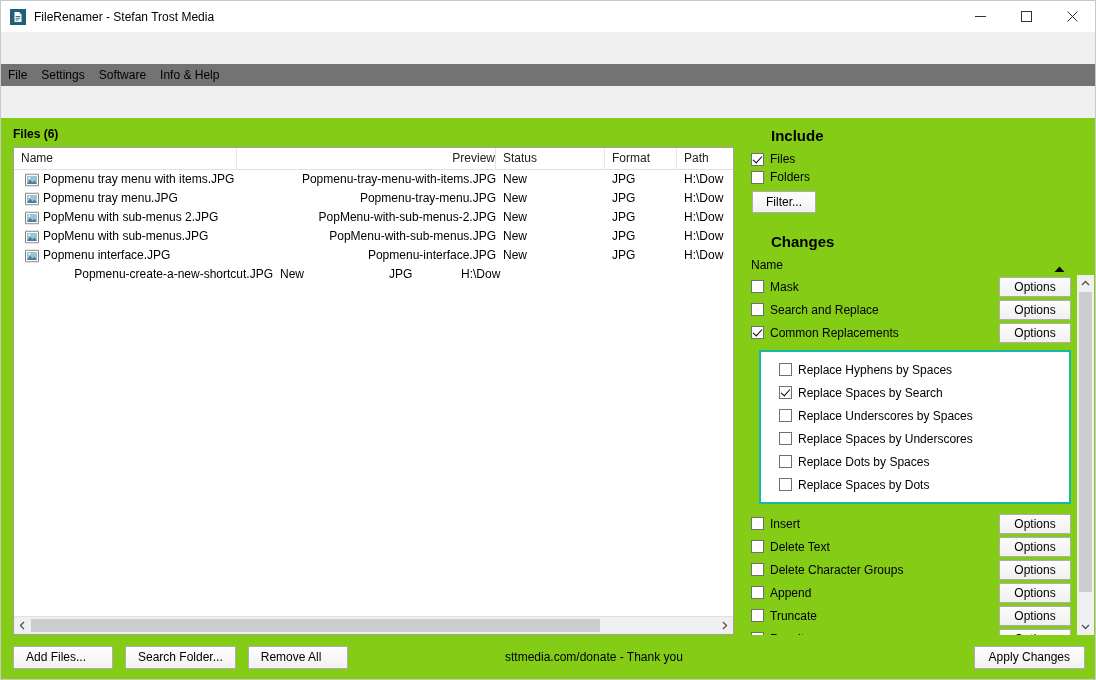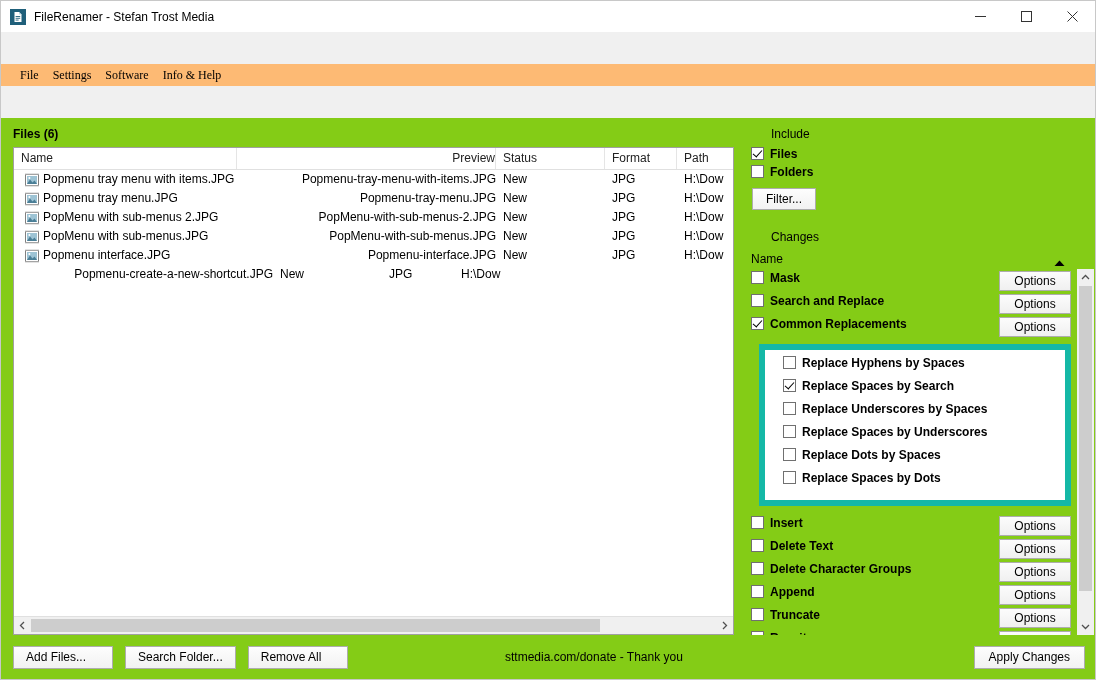--- a/index.html
+++ b/index.html
@@ -64,26 +64,25 @@
     display: flex;
     align-items: center;
     justify-content: center;
     cursor: default;
   }
   .win-btn svg { display: block; }
 
   
   .menubar {
     height: 22px;
-    background: #fdba74;
-    display: flex;
-    align-items: center;
-    padding-left: 12px;
+    background: #737373;
+    display: flex;
+    align-items: center;
+    padding-left: 0;
     flex: 0 0 auto;
-    font-family: Liberation Serif, serif;
   }
   .menu-item {
     font-size: 12px;
     padding: 2px 7px;
     color: #000;
     cursor: default;
     white-space: nowrap;
   }
 
   
@@ -257,31 +256,31 @@
   
   .rp-inner {
     padding: 9px 0 0 8px;
     flex: 1 1 auto;
     display: flex;
     flex-direction: column;
     min-height: 0;
     position: relative;
   }
   .sec-title {
-    font-size: 12px;
-    font-weight: normal;
+    font-size: 15px;
+    font-weight: bold;
     margin-bottom: 6px;
     padding-left: 20px;
   }
   .chk-row {
     display: flex;
+    align-items: center;
     height: 20px;
     cursor: default;
     position: relative;
-    font-weight: bold;
   }
   .chk {
     width: 13px;
     height: 13px;
     flex: 0 0 13px;
     background: #ffffff;
     border: 1px solid #707070;
     box-sizing: border-box;
     margin-right: 6px;
     position: relative;
@@ -355,21 +354,21 @@
     border: 1px solid #adadad;
     box-sizing: border-box;
     text-align: center;
     line-height: 18px;
     cursor: default;
     margin-right: 2px;
     font-family: "Liberation Sans", sans-serif;
   }
 
   .sub-panel {
-    border: 6px solid #14b8a6;
+    border: 2px solid #14b8a6;
     background: #ffffff;
     margin: 6px 2px 8px 8px;
     padding: 6px 0 6px 0;
   }
   .sub-panel .chk-row {
     height: 23px;
     padding-left: 18px;
   }
 
   

